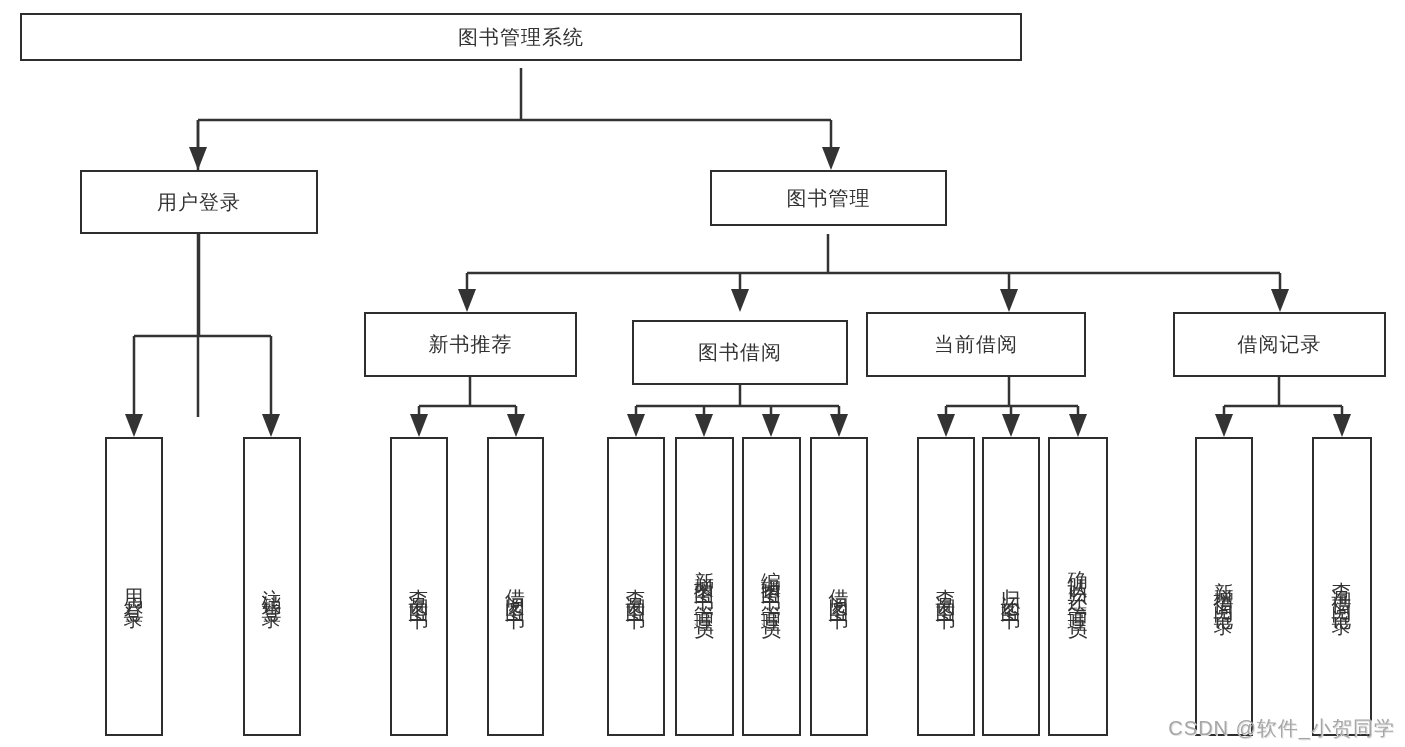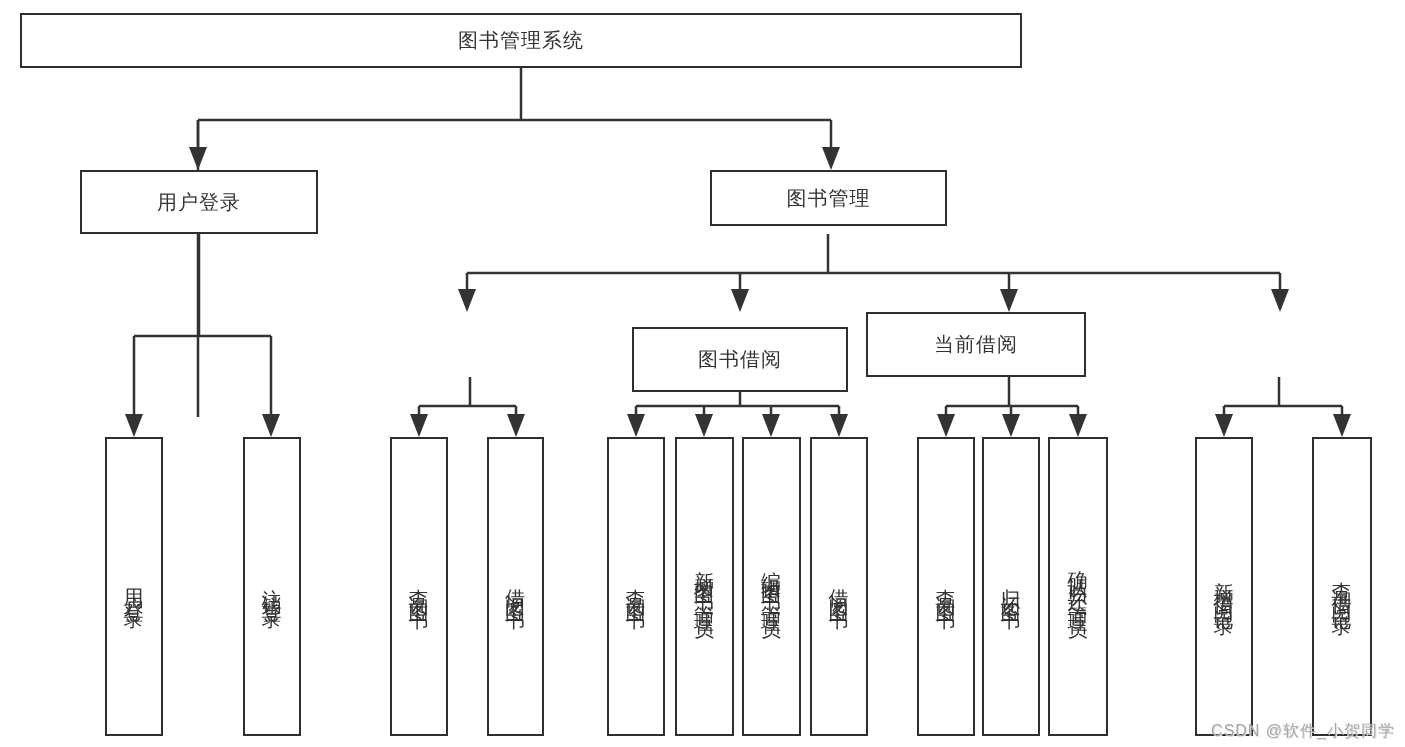--- a/index.html
+++ b/index.html
@@ -32,27 +32,27 @@
   }
   .node .vtext {
     display: block;
     writing-mode: vertical-rl;
     text-orientation: mixed;
     letter-spacing: 7px;
     line-height: 1.3;
     white-space: normal;
   }
   
-  #n-root { left: 20px;  top: 13px;  width: 1002px; height: 55px; }
+  #n-root { left: 20px;  top: 13px;  width: 1002px; height: 48px; }
   
   #n-userlogin { left: 80px;  top: 170px; width: 238px; height: 64px; }
   #n-bookmgmt  { left: 710px; top: 170px; width: 237px; height: 56px; }
   
   #n-newbook  { left: 364px;  top: 312px; width: 213px; height: 65px; }
-  #n-borrow   { left: 632px;  top: 327px; width: 216px; height: 65px; }
+  #n-borrow   { left: 632px;  top: 320px; width: 216px; height: 65px; }
   #n-current  { left: 866px;  top: 312px; width: 220px; height: 65px; }
   #n-records  { left: 1173px; top: 312px; width: 213px; height: 65px; }
   
   .leaf { top: 437px; height: 299px; }
   #n-u1 { left: 105px;  width: 58px; }
   #n-u2 { left: 243px;  width: 58px; }
   #n-n1 { left: 390px;  width: 58px; }
   #n-n2 { left: 487px;  width: 57px; }
   #n-b1 { left: 607px;  width: 58px; }
   #n-b2 { left: 675px;  width: 59px; }
@@ -60,21 +60,21 @@
   #n-b4 { left: 810px;  width: 58px; }
   #n-c1 { left: 917px;  width: 58px; }
   #n-c2 { left: 982px;  width: 58px; }
   #n-c3 { left: 1048px; width: 60px; }
   #n-r1 { left: 1195px; width: 58px; }
   #n-r2 { left: 1312px; width: 60px; }
   .watermark {
     position: absolute;
     right: 10px;
     bottom: 5px;
-    font-size: 16px;
+    font-size: 20px;
     color: #a6a6a6;
     letter-spacing: 1px;
     text-shadow: 1px 1px 0 #e3e3e3;
   }
 </style>
 </head>
 <body>
 
 <div class="canvas">
 
@@ -116,25 +116,31 @@
     <span>图书管理系统</span>
   </div>
 
   <div class="node" id="n-userlogin">
     <span>用户登录</span>
   </div>
   <div class="node" id="n-bookmgmt">
     <span>图书管理</span>
   </div>
 
+  <div class="node" id="n-newbook">
+    <span>新书推荐</span>
+  </div>
   <div class="node" id="n-borrow">
     <span>图书借阅</span>
   </div>
   <div class="node" id="n-current">
     <span>当前借阅</span>
+  </div>
+  <div class="node" id="n-records">
+    <span>借阅记录</span>
   </div>
 
   <div class="node leaf" id="n-u1">
     <span class="vtext">用户登录</span>
   </div>
   <div class="node leaf" id="n-u2">
     <span class="vtext">注销登录</span>
   </div>
 
   <div class="node leaf" id="n-n1">

